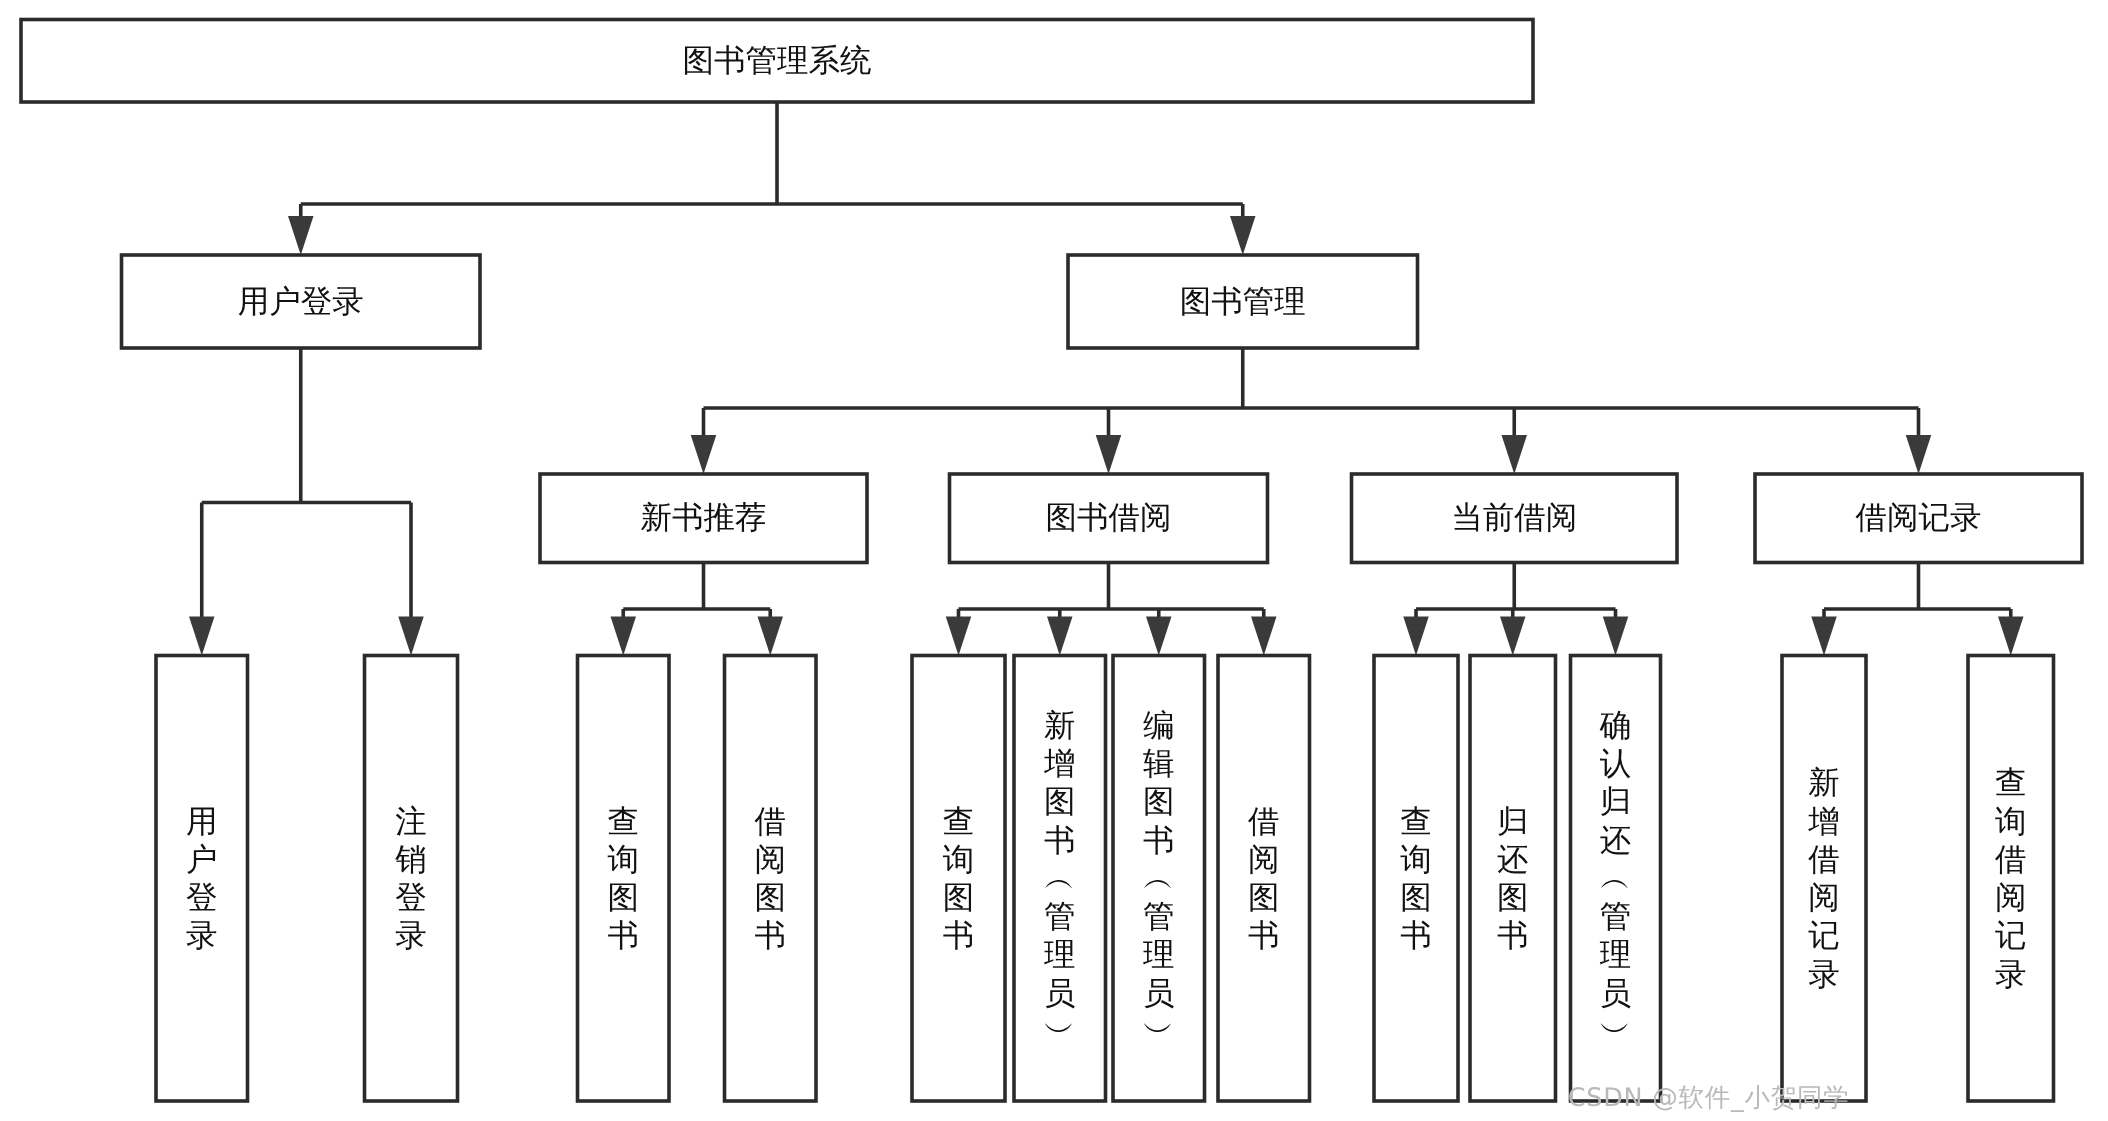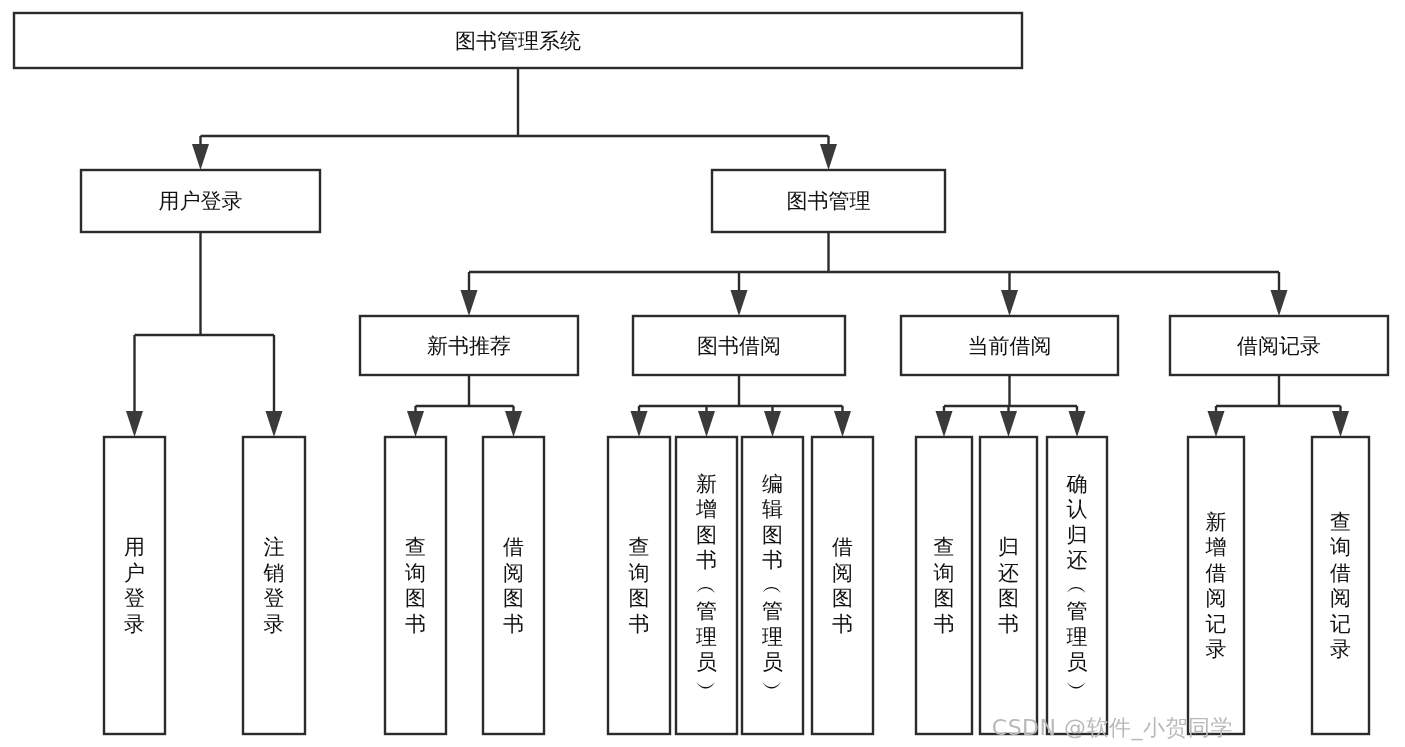--- a/index.html
+++ b/index.html
@@ -52,21 +52,21 @@
   }
   .arrow-head {
     fill: #3a3a3a;
     stroke: none;
   }
   .watermark {
     position: absolute;
     right: 8px;
     bottom: 4px;
     font-family: "DejaVu Sans", "Liberation Sans", sans-serif;
-    font-size: 22px;
+    font-size: 17px;
     color: #b9b9b9;
     white-space: nowrap;
     letter-spacing: 0.5px;
     pointer-events: none;
   }
 </style>
 </head>
 <body>
 
 <div id="diagram-root">

